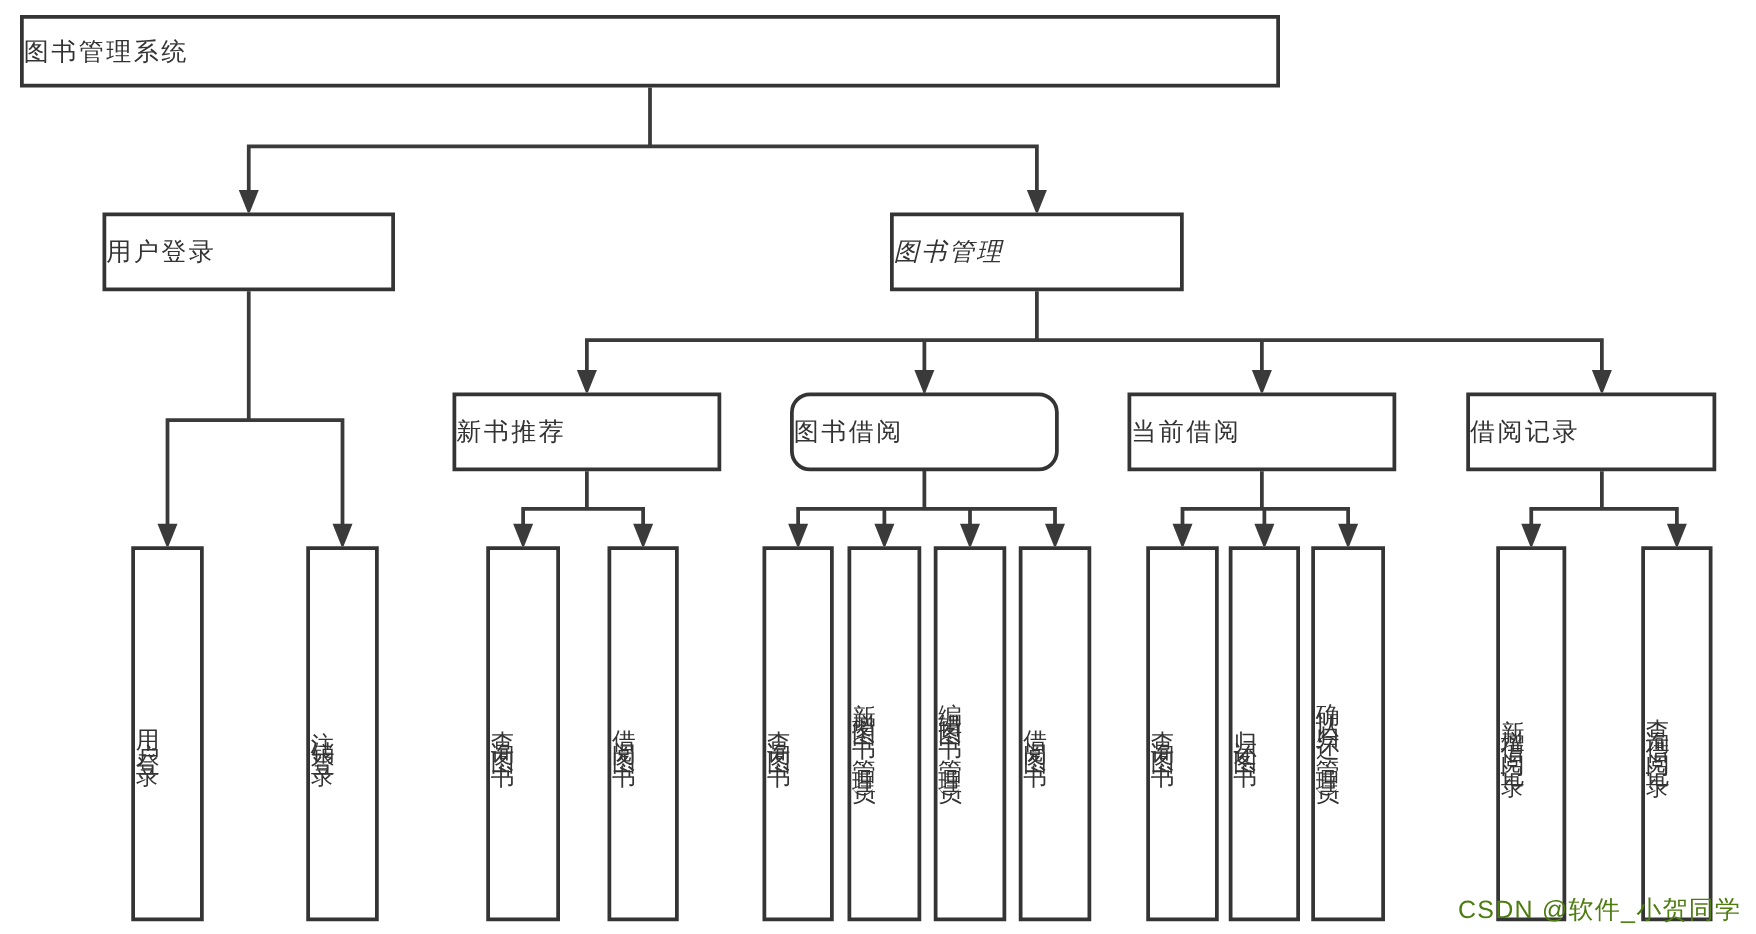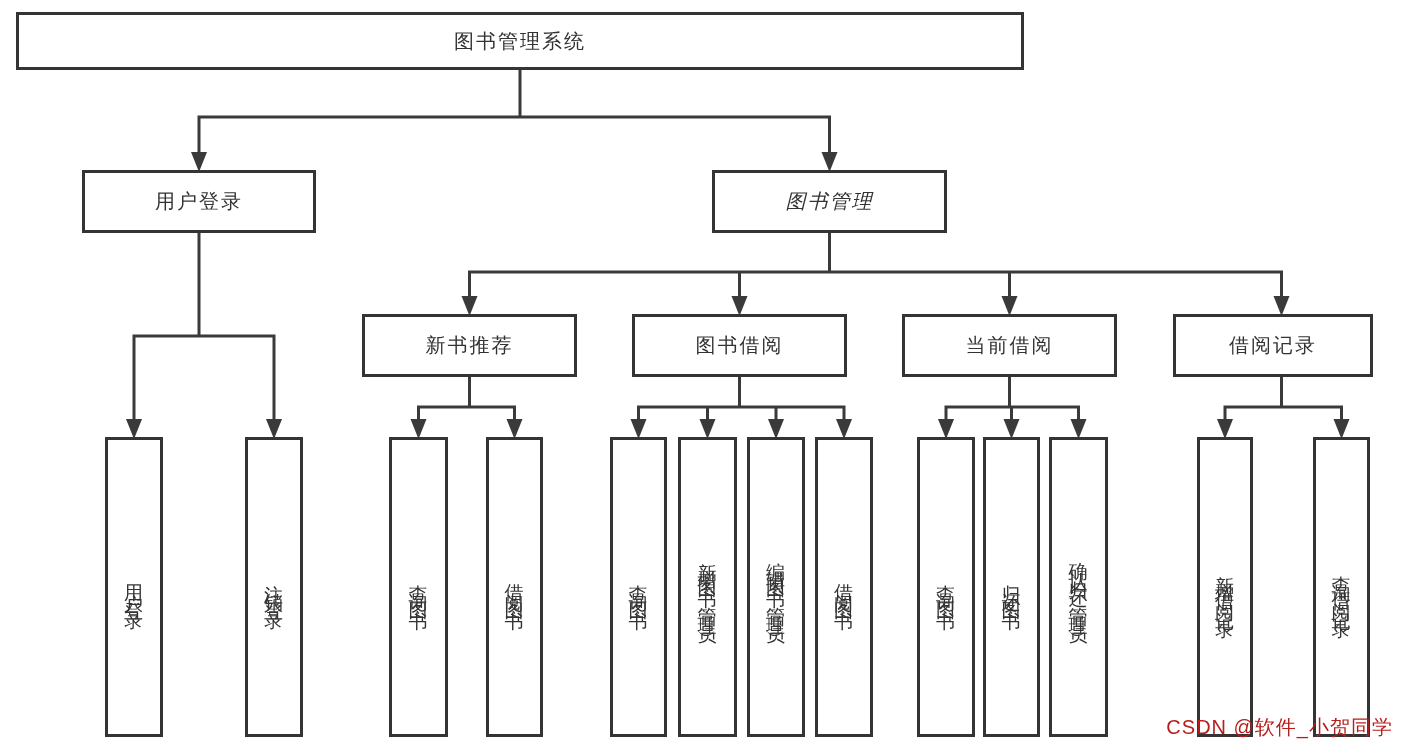--- a/index.html
+++ b/index.html
@@ -19,21 +19,20 @@
   }
   #edges { position: absolute; left: 0; top: 0; }
   .node {
     position: absolute;
     box-sizing: border-box;
     background: var(--fill);
     border: 3px solid var(--border);
     color: var(--text);
     display: flex;
     align-items: center;
-    justify-content: center;
     z-index: 2;
   }
   .node.h span {
     font-size: 20px;
     letter-spacing: 2px;
     white-space: nowrap;
   }
   .node.v span {
     writing-mode: vertical-lr;
     text-orientation: mixed;
@@ -72,34 +71,34 @@
         <polygon points="699.5,419 715.5,419 707.5,439"></polygon>
         <polygon points="768,419 784,419 776,439"></polygon>
         <polygon points="836,419 852,419 844,439"></polygon>
         <polygon points="938,419 954,419 946,439"></polygon>
         <polygon points="1003.5,419 1019.5,419 1011.5,439"></polygon>
         <polygon points="1070.5,419 1086.5,419 1078.5,439"></polygon>
         <polygon points="1217,419 1233,419 1225,439"></polygon>
         <polygon points="1333.5,419 1349.5,419 1341.5,439"></polygon>
       </g>
     </svg>
-  <div class="watermark" style="color: #b91c1c;">CSDN @软件_小贺同学</div>
+  <div class="watermark" style="color: #4d7c0f;">CSDN @软件_小贺同学</div>
 <div class="node h" style="left: 16px; top: 12px; width: 1008px; height: 58px;">
       <span>图书管理系统</span>
     </div>
     <div class="node h" style="left: 82px; top: 170px; width: 234px; height: 63px;">
       <span>用户登录</span>
     </div>
     <div class="node h" style="left: 712px; top: 170px; width: 235px; height: 63px; font-style: italic;">
       <span>图书管理</span>
     </div>
     <div class="node h" style="left: 362px; top: 314px; width: 215px; height: 63px;">
       <span>新书推荐</span>
     </div>
-    <div class="node h" style="left: 632px; top: 314px; width: 215px; height: 63px;">
+    <div class="node h" style="left: 632px; top: 314px; width: 215px; height: 63px; border-radius: 16px;">
       <span>图书借阅</span>
     </div>
     <div class="node h" style="left: 902px; top: 314px; width: 215px; height: 63px;">
       <span>当前借阅</span>
     </div>
     <div class="node h" style="left: 1173px; top: 314px; width: 200px; height: 63px;">
       <span>借阅记录</span>
     </div>
     <div class="node v" style="left: 105px; top: 437px; width: 58px; height: 300px;">
       <span>用户登录</span>

